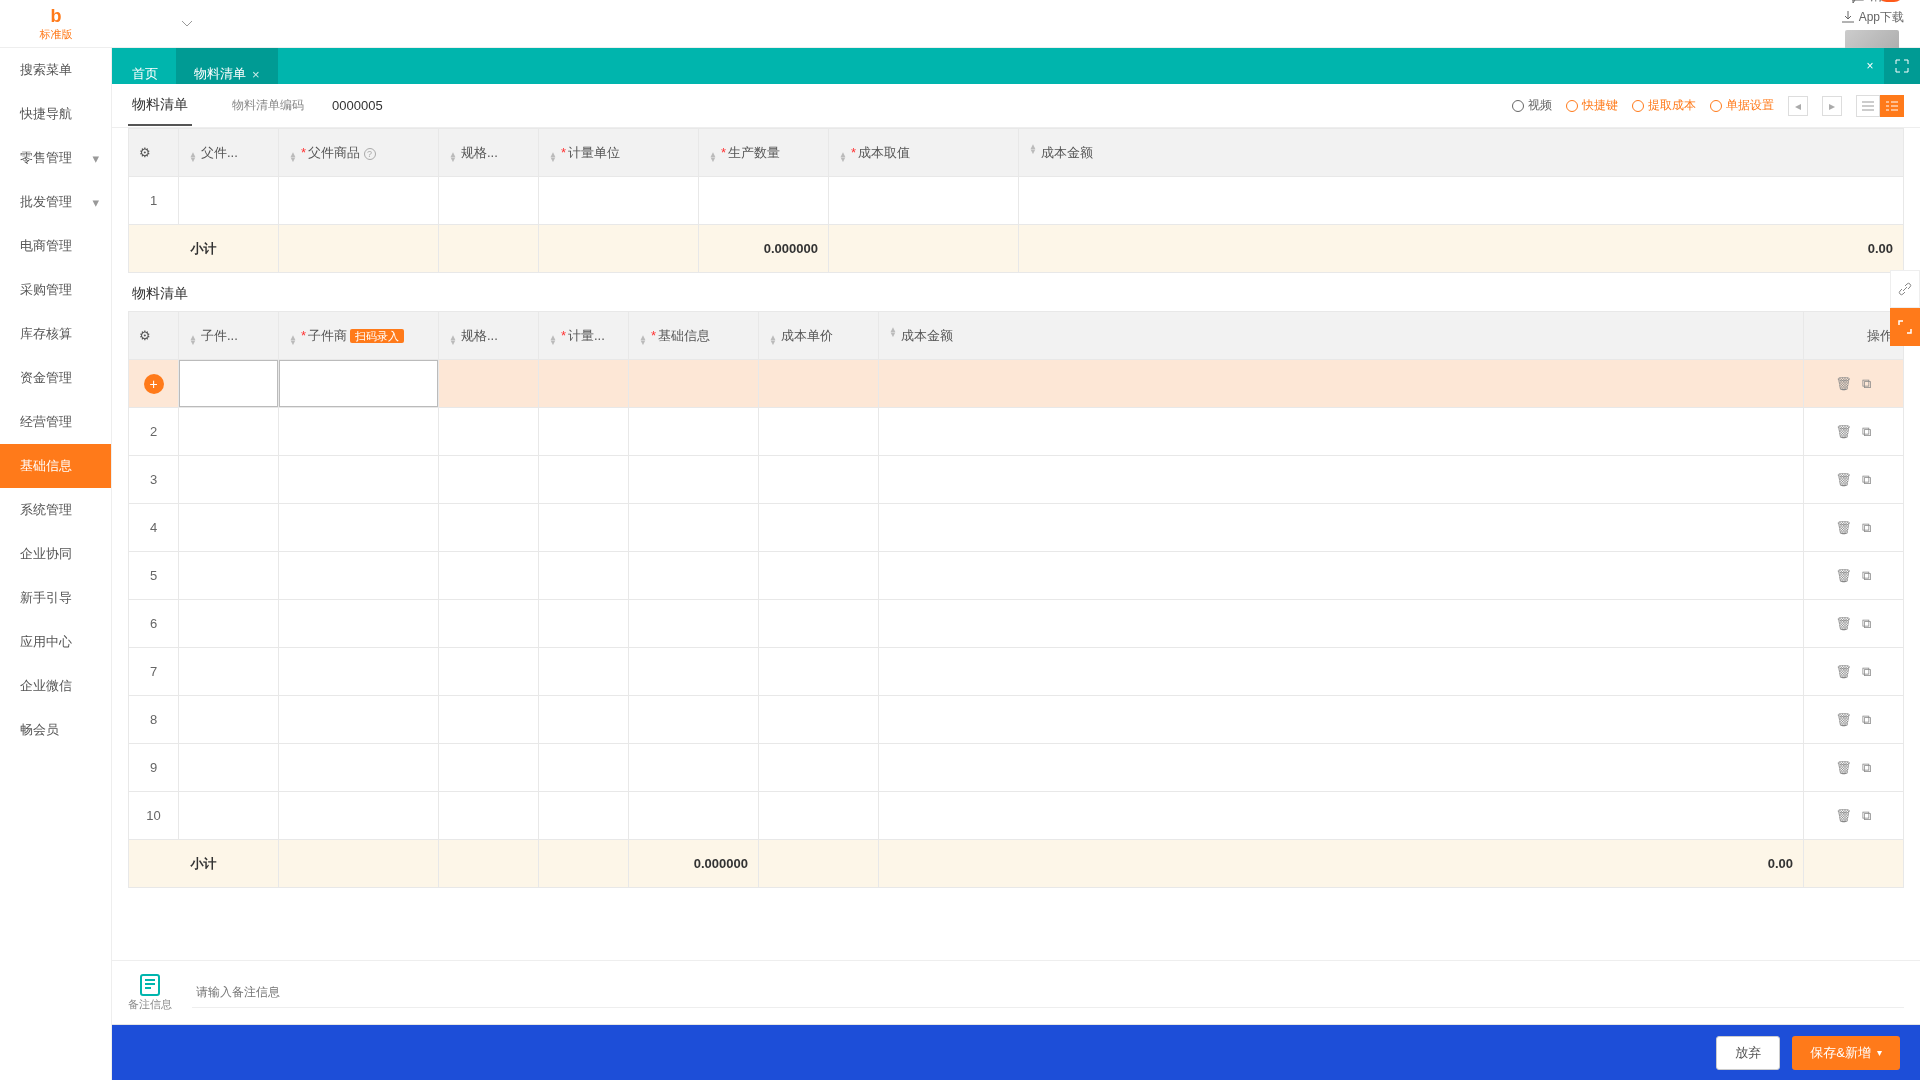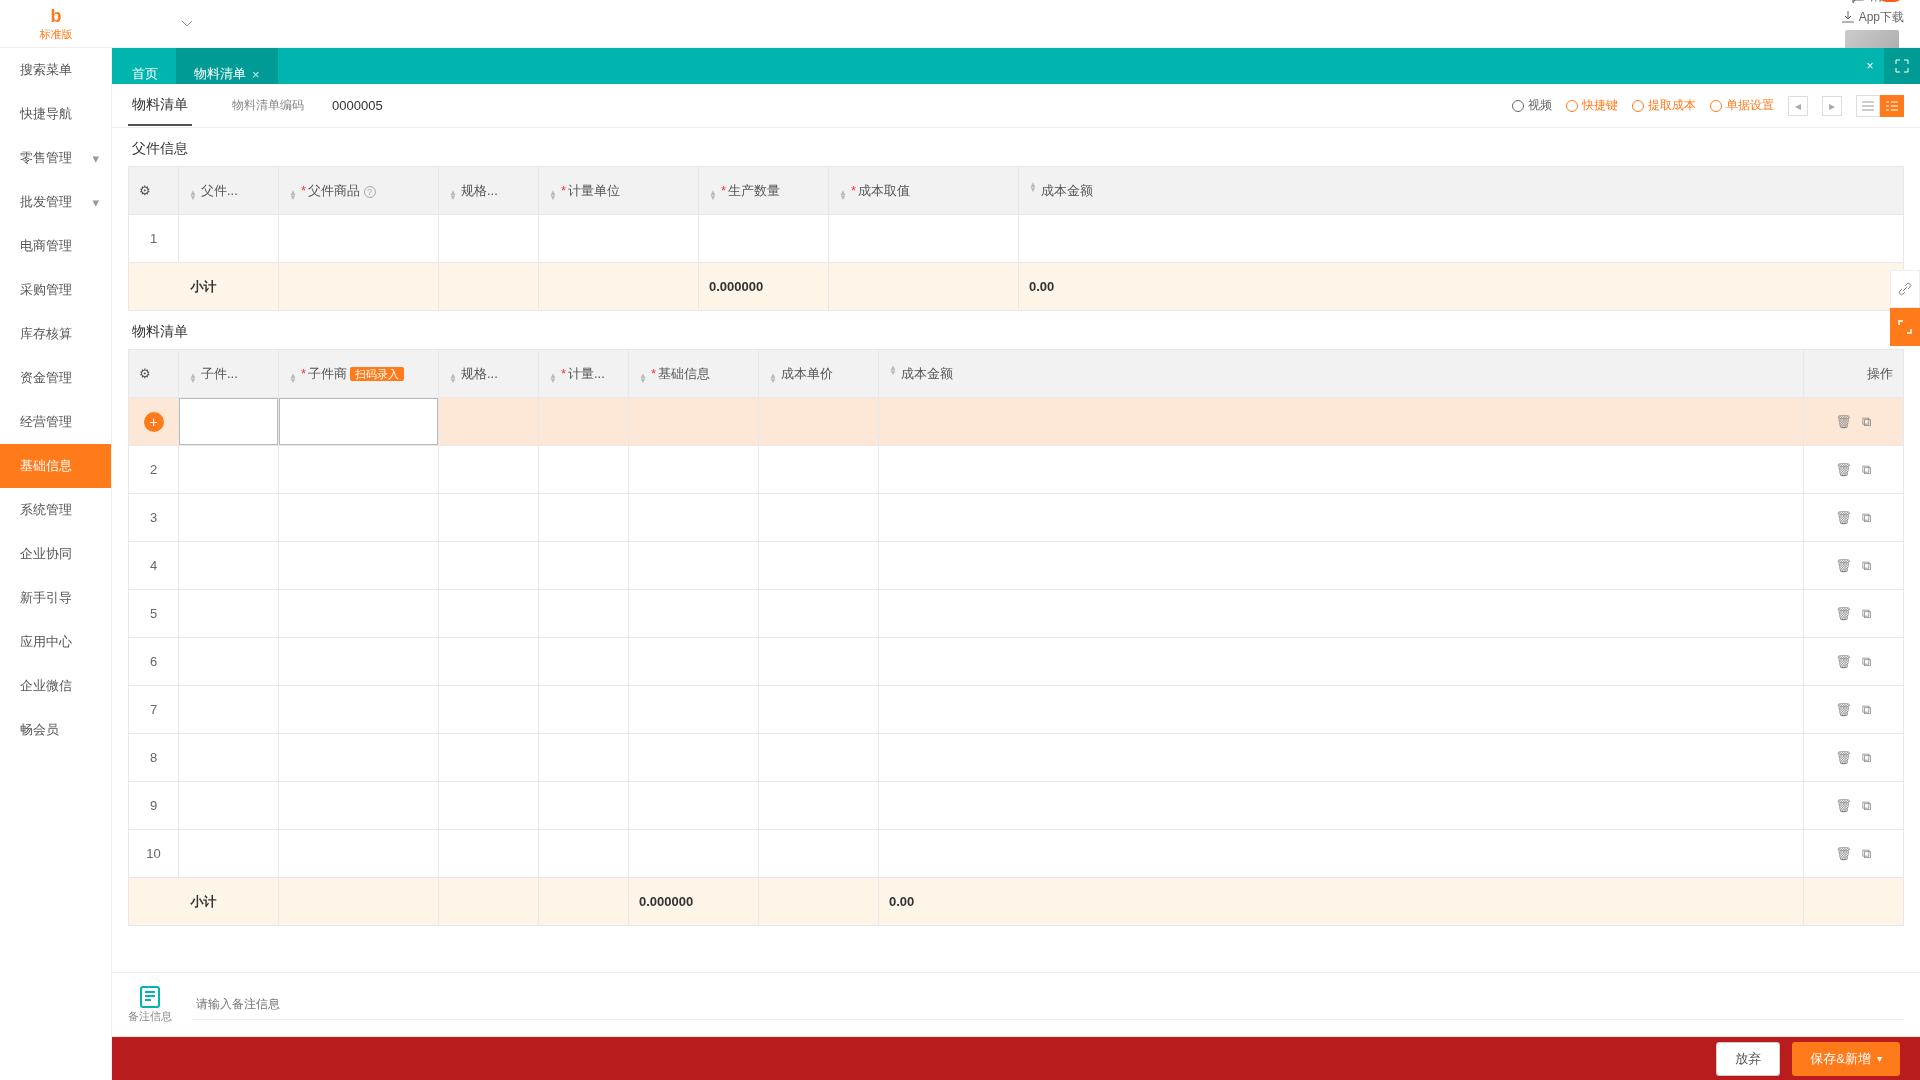--- a/index.html
+++ b/index.html
@@ -53,39 +53,39 @@
 
 table.grid { width:100%; border-collapse:collapse; table-layout:fixed; }
 table.grid th, table.grid td { border:1px solid #e8e8e8; height:48px; padding:0 10px; font-size:13px; }
 table.grid th { background:#f2f2f2; color:#555; font-weight:400; text-align:left; position:relative; }
 .reqdot { color:#f33; margin-right:2px; }
 .sort { display:inline-flex; flex-direction:column; margin-right:4px; color:#bbb; line-height:5px; font-size:8px; }
 .rownum { text-align:center; color:#666; }
 .gear { text-align:center; color:#888; }
 .subtotal td { background:#fdf6e8; font-weight:600; }
 .subtotal .lbl { text-align:center; }
-.right-align { }
+.right-align { text-align:right; }
 
 .scan-badge { background:#ff7a1a; color:#fff; border-radius:2px; padding:1px 5px; font-size:11px; margin-left:3px; }
 .help-ic { display:inline-block; width:12px; height:12px; border:1px solid #aaa; border-radius:50%; font-size:9px; line-height:10px; text-align:center; color:#aaa; }
 
 .child-row-active td { background:#fde7d6; }
 .add-btn { width:20px; height:20px; border-radius:50%; background:#ff7a1a; color:#fff; display:inline-flex; align-items:center; justify-content:center; font-size:14px; cursor:pointer; }
 .editing-cell { background:#fff !important; box-shadow:inset 0 0 0 1px #bbb; }
 .op-icons { display:flex; gap:10px; justify-content:center; color:#888; }
 .op-icons span { cursor:pointer; }
 
 
 .remark-bar { display:flex; align-items:center; gap:20px; padding:12px 16px; border-top:1px solid #eee; }
 .remark-ico { display:flex; flex-direction:column; align-items:center; color:#888; font-size:11px; }
 .remark-ico svg { color:#00b5ad; }
 .remark-input { flex:1; border:none; border-bottom:1px solid #eee; padding:8px 4px; font-size:12px; outline:none; }
 
 
-.footer { height:44px; border-top:1px solid #e5e5e5; display:flex; align-items:center; justify-content:flex-end; gap:12px; padding:0 20px; background:#b91c1c; }
+.footer { height:56px; border-top:1px solid #e5e5e5; display:flex; align-items:center; justify-content:flex-end; gap:12px; padding:0 20px; background:#1d4ed8; }
 .btn { height:34px; padding:0 18px; border-radius:3px; font-size:13px; cursor:pointer; display:flex; align-items:center; }
 .btn.ghost { border:1px solid #ccc; background:#fff; color:#555; }
 .btn.primary { background:#ff7a1a; color:#fff; }
 .btn.primary .chev { margin-left:6px; font-size:10px; }
 
 
 .float-rail { position:absolute; right:0; top:270px; display:flex; flex-direction:column; }
 .float-btn { width:30px; height:38px; display:flex; align-items:center; justify-content:center; border:1px solid #eee; background:#fff; cursor:pointer; color:#888; }
 .float-btn.orange { background:#ff7a1a; border-color:#ff7a1a; color:#fff; }
 </style>
@@ -228,21 +228,20 @@
           <svg width="12" height="10">
               <path d="M0 1h3M5 1h7M0 5h3M5 5h7M0 9h3M5 9h7" stroke="#fff"></path>
             </svg>
         </div>
       </div>
     </div>
   </div>
 
   <div class="scroll-body">
 
-    <div class="sect-title">父件信息</div>
     <table class="grid">
       <colgroup>
           <col style="width:50px">
           <col style="width:100px">
           <col style="width:160px">
           <col style="width:100px">
           <col style="width:160px">
           <col style="width:130px">
           <col style="width:190px">
           <col>

